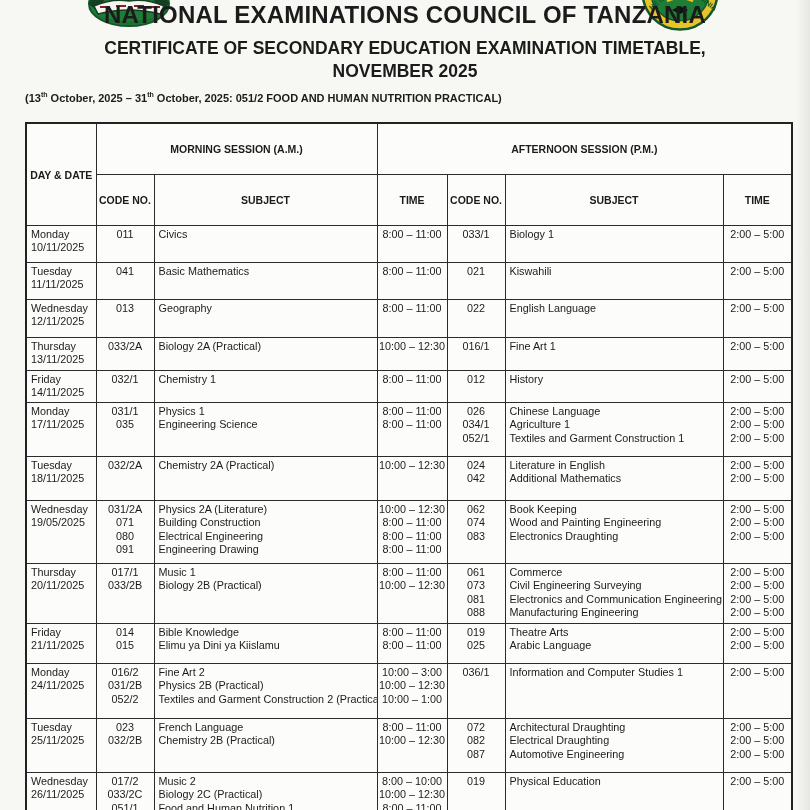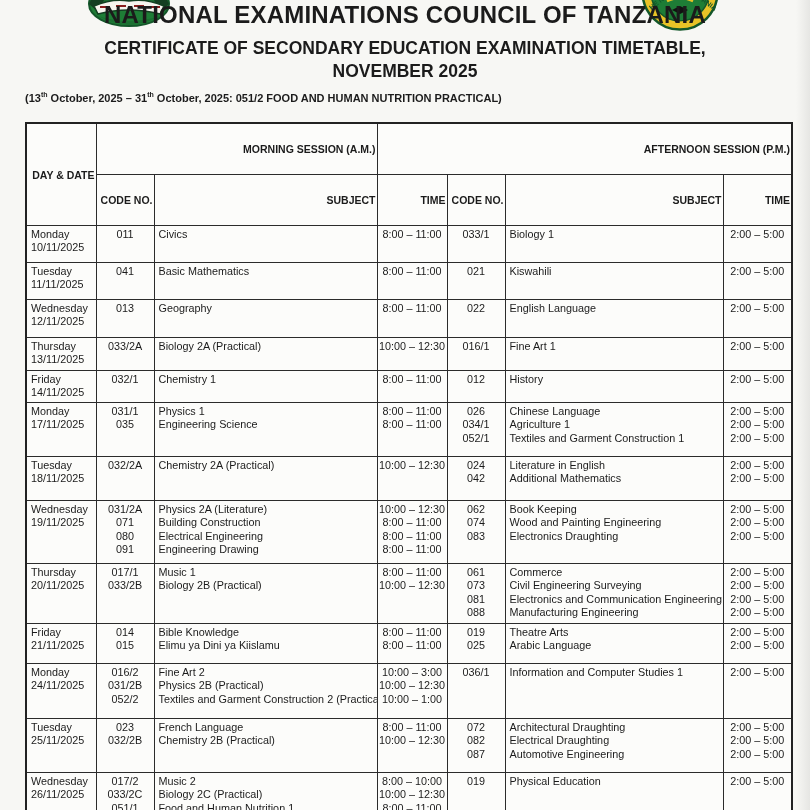--- a/index.html
+++ b/index.html
@@ -27,21 +27,21 @@
     font-size:11px;font-weight:bold;white-space:nowrap;
   }
   .doc-note sup{font-size:7px;}
   table.tt{
     position:absolute;left:25px;top:122px;width:766px;
     border-collapse:collapse;table-layout:fixed;
     background:#fcfcfa;border:2.5px solid #222;
   }
   .tt th,.tt td{border:1.5px solid #2b2b2b;overflow:hidden;}
   .tt thead th{
-    font-size:10.5px;font-weight:bold;text-align:right;
+    font-size:10.5px;font-weight:bold;text-align:center;
     padding:19px 1px;vertical-align:middle;white-space:nowrap;
   }
   .tt thead tr.r1{height:25px;}
   .tt thead tr.r2{height:28px;}
   th.daydate{font-size:10.3px;padding:0 1px;}
   .tt td{
     vertical-align:top;font-size:10.8px;line-height:13.4px;
     padding:2px 2px 2px 4px;
   }
   td.day{text-align:left;margin-left:40px;}
@@ -297,21 +297,21 @@
             <div>Additional Mathematics</div>
           </td>
           <td class="time">
             <div>2:00 – 5:00</div>
             <div>2:00 – 5:00</div>
           </td>
         </tr>
         <tr style="height: 63px;">
           <td class="day">
             <div>Wednesday</div>
-            <div>19/11/2025</div>
+            <div>19/05/2025</div>
           </td>
           <td class="code">
             <div>031/2A</div>
             <div>071</div>
             <div>080</div>
             <div>091</div>
           </td>
           <td class="subj">
             <div>Physics 2A (Literature)</div>
             <div>Building Construction</div>

